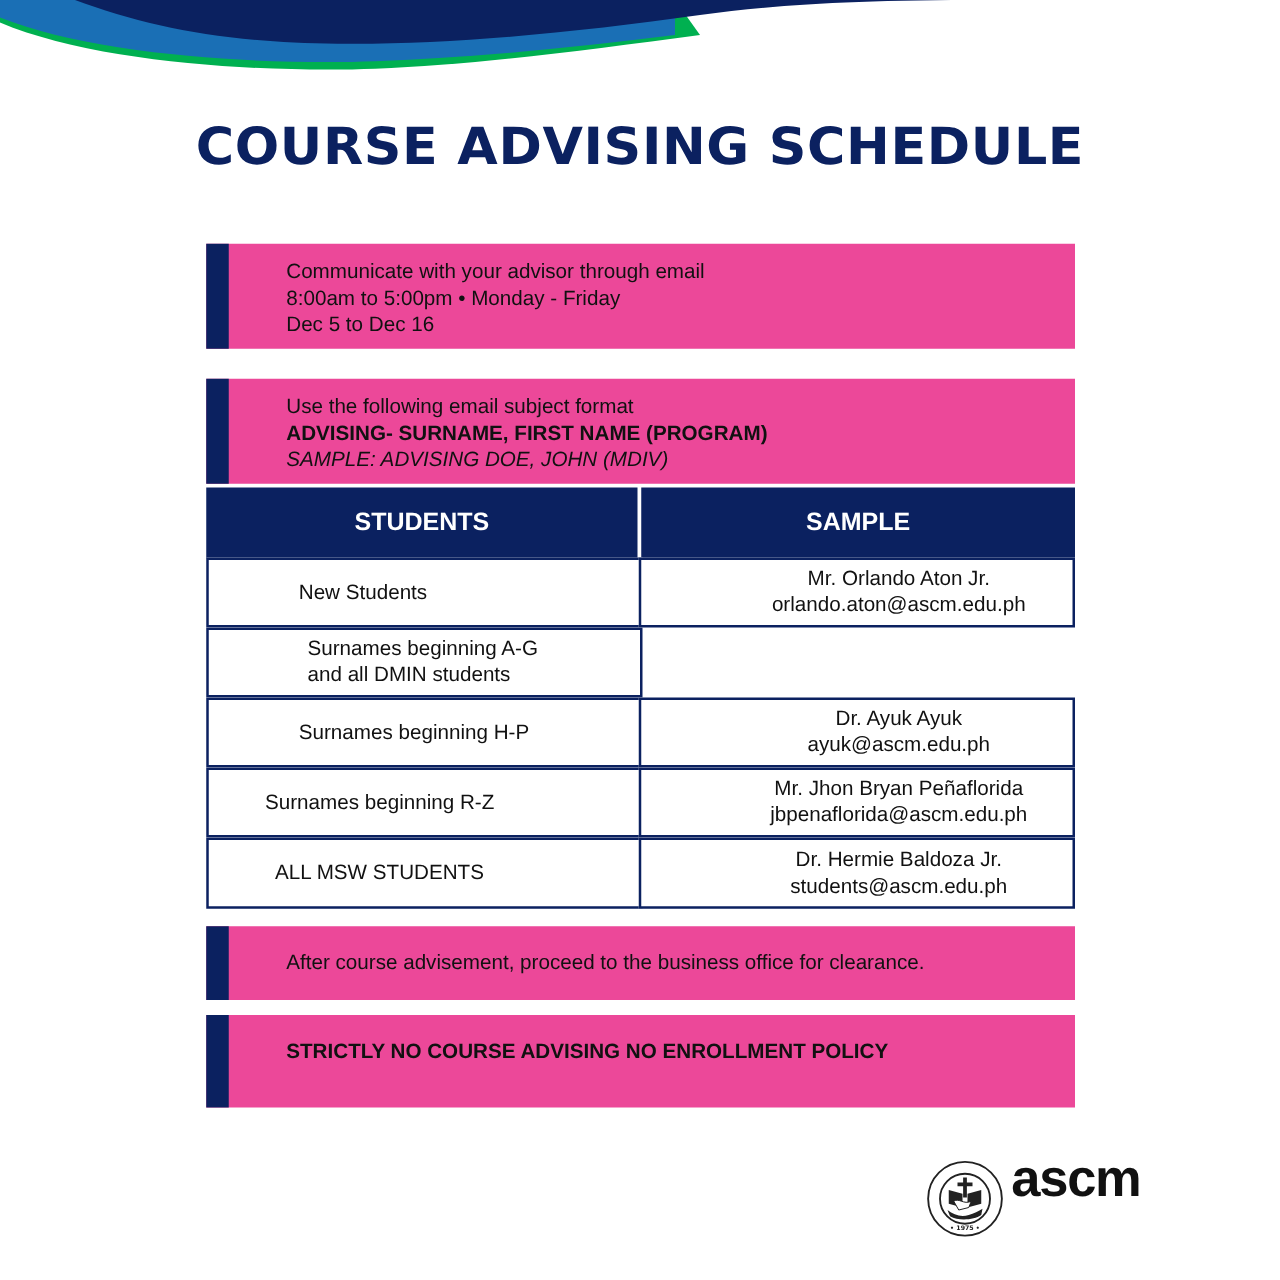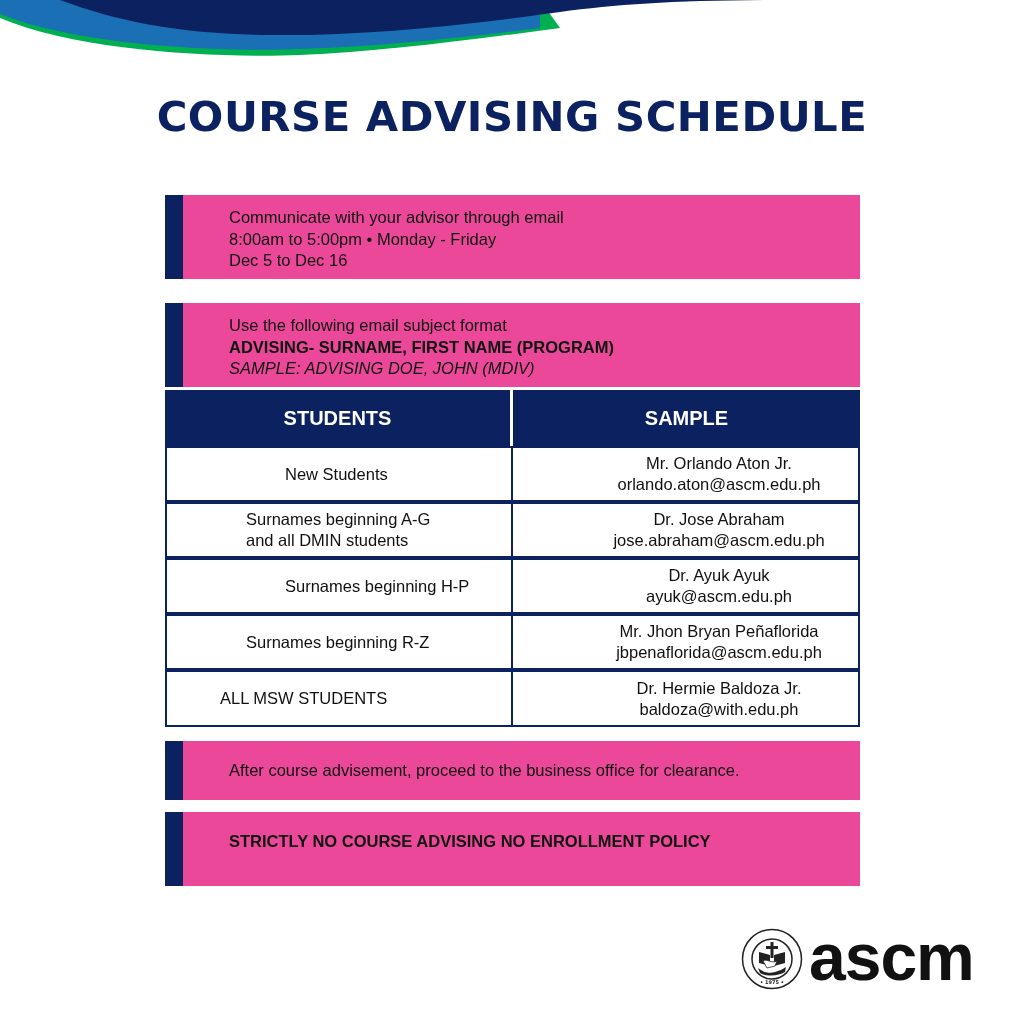--- a/index.html
+++ b/index.html
@@ -54,30 +54,30 @@
       position: absolute; left: 0; width: 695px; height: 56px;
     }
     .cell {
       position: absolute; top: 0; height: 100%;
       box-sizing: border-box;
       border: 2px solid #0b2160;
       background: #fff;
       font-size: 16.5px; line-height: 21px; color: #111;
       display: flex; flex-direction: column; justify-content: center;
     }
-    .cell.c1 { left: 0; width: 349px; padding-left: 118px; }
+    .cell.c1 { left: 0; width: 349px; padding-left: 72px; }
     .cell.c2 { left: 346px; width: 349px; padding-left: 67px; text-align: center; }
     .footer-logo {
       position: absolute; left: 741px; top: 928px; width: 250px; height: 66px;
     }
     .seal { position: absolute; left: 0; top: 0; width: 62px; height: 62px; }
     .wordmark {
       position: absolute; left: 68px; top: -9px;
       font-family: "Liberation Sans", sans-serif;
-      font-size: 66px; font-weight: bold; color: #111;
+      font-size: 42px; font-weight: bold; color: #111;
       letter-spacing: -1px;
     }
   </style>
 </head>
 <body>
 
 <svg class="wave" viewBox="0 0 1024 60" preserveAspectRatio="none">
   <path d="M0,0 L0,18 C80,52 220,58 300,55 C380,52 470,40 560,28 L540,0 Z" fill="#00b050"></path>
   <path d="M0,0 L0,14 C80,46 220,52 300,49 C380,46 460,38 540,28 L540,0 Z" fill="#1a6fb5"></path>
   <path d="M60,0 C120,22 180,34 270,35 C360,36 460,26 560,12 C620,4 680,0 790,0 Z" fill="#0b2160"></path>
@@ -115,53 +115,49 @@
       <span>Mr. Orlando Aton Jr.</span>
       <span>orlando.aton@ascm.edu.ph</span>
     </div>
   </div>
 
   <div class="row" style="top:112px;">
     <div class="cell c1" style="padding-left:79px;">
       <span>Surnames beginning A-G</span>
       <span>and all DMIN students</span>
     </div>
-    <div class="cell c2">
-      <span>Dr. Jose Abraham</span>
-      <span>jose.abraham@ascm.edu.ph</span>
-    </div>
   </div>
 
   <div class="row" style="top:168px;">
     <div class="cell c1">
       <span>Surnames beginning H-P</span>
     </div>
     <div class="cell c2">
       <span>Dr. Ayuk Ayuk</span>
       <span>ayuk@ascm.edu.ph</span>
     </div>
   </div>
 
   <div class="row" style="top:224px;">
-    <div class="cell c1" style="padding-left:79px;">
+    <div class="cell c1" style="padding-left:45px;">
       <span>Surnames beginning R-Z</span>
     </div>
     <div class="cell c2">
       <span>Mr. Jhon Bryan Peñaflorida</span>
       <span>jbpenaflorida@ascm.edu.ph</span>
     </div>
   </div>
 
   <div class="row" style="top:280px; height:57px;">
     <div class="cell c1" style="padding-left:53px;">
       <span>ALL MSW STUDENTS</span>
     </div>
     <div class="cell c2">
       <span>Dr. Hermie Baldoza Jr.</span>
-      <span>baldoza@with.edu.ph</span>
+      <span>students@ascm.edu.ph</span>
     </div>
   </div>
 </div>
 
 <div class="info-box b3">
   <div class="bar"></div>
   <div class="content" style="top:19px;">
     <span class="line">After course advisement, proceed to the business office for clearance.</span>
   </div>
 </div>

